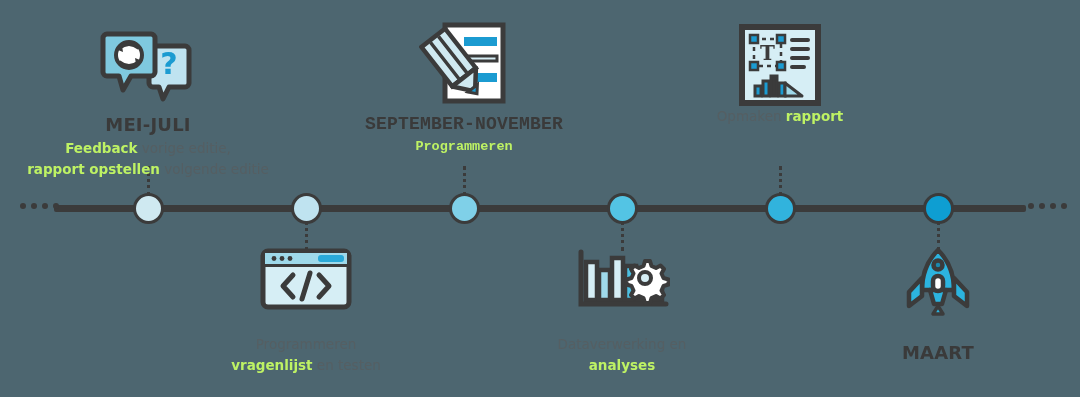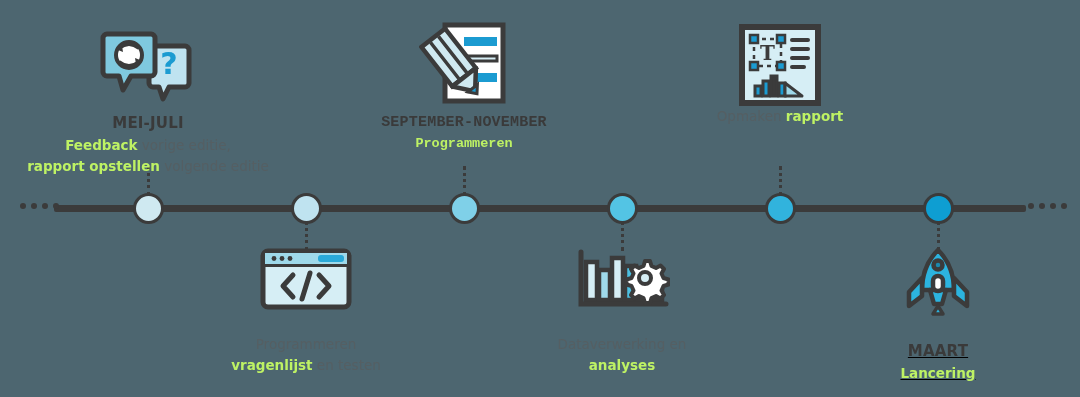--- a/index.html
+++ b/index.html
@@ -45,21 +45,21 @@
     position:absolute;
     width:0;border-left:3px dotted #3b3b3b;
     z-index:2;
   }
 
   
   .item{position:absolute;width:280px;text-align:center;z-index:3;}
   .item .icon{height:86px;display:flex;align-items:flex-end;justify-content:center;}
   .item.below .icon{align-items:flex-start;}
   .month{
-    font-size:15px;font-weight:bold;letter-spacing:.2px;
+    font-size:18px;font-weight:bold;letter-spacing:.2px;
     color:#3a3a3a;margin:8px 0 3px;white-space:nowrap;
   }
   .desc{
     font-size:13.5px;color:#555f63;line-height:1.55;
   }
   .desc .hl{color:#bef264;font-weight:bold;}
 </style>
 </head>
 <body>
 
@@ -210,34 +210,31 @@
               <rect x="33" y="52" width="6" height="20" fill="#3b3b3b"></rect>
               <rect x="41" y="59" width="6" height="13" fill="#1b9bd1"></rect>
             </g>
             <path d="M47 59 L64 72 H47 Z" fill="#9fd9ea" stroke="#3b3b3b" stroke-width="3" stroke-linejoin="round"></path>
           </svg>
         </div>
         <div class="desc">
           <div><span>Opmaken </span><span class="hl">rapport</span></div>
         </div>
       </div>
-      <div class="item below" style="left: 798px; top: 248px; text-decoration: underline;">
+      <div class="item below" style="left: 798px; top: 248px;">
         <div class="icon">
           <svg width="72" height="68" viewBox="0 0 72 68" xmlns="http://www.w3.org/2000/svg">
             <g stroke="#3b3b3b" stroke-width="4.5" stroke-linejoin="round">
               <path d="M36 2 C48 14 52 28 52 42 H20 C20 28 24 14 36 2 Z" fill="#2cb4df"></path>
               <path d="M20 30 L7 44 L7 58 L20 48 Z" fill="#2cb4df"></path>
               <path d="M52 30 L65 44 L65 58 L52 48 Z" fill="#2cb4df"></path>
               <path d="M28 42 H44 L40 56 H32 Z" fill="#2cb4df"></path>
               <rect x="31" y="28" width="10" height="15" rx="5" fill="#ffffff"></rect>
               <circle cx="36" cy="17" r="4.5" fill="#1b88ad"></circle>
             </g>
             <path d="M36 58 L31 66 H41 Z" fill="#2cb4df" stroke="#3b3b3b" stroke-width="3.5" stroke-linejoin="round"></path>
           </svg>
         </div>
         <div class="month">MAART</div>
-        <div class="desc">
-          <div><span class="hl">Lancering</span></div>
-        </div>
       </div>
     </div>
 
 </div>
 
 </body></html>

